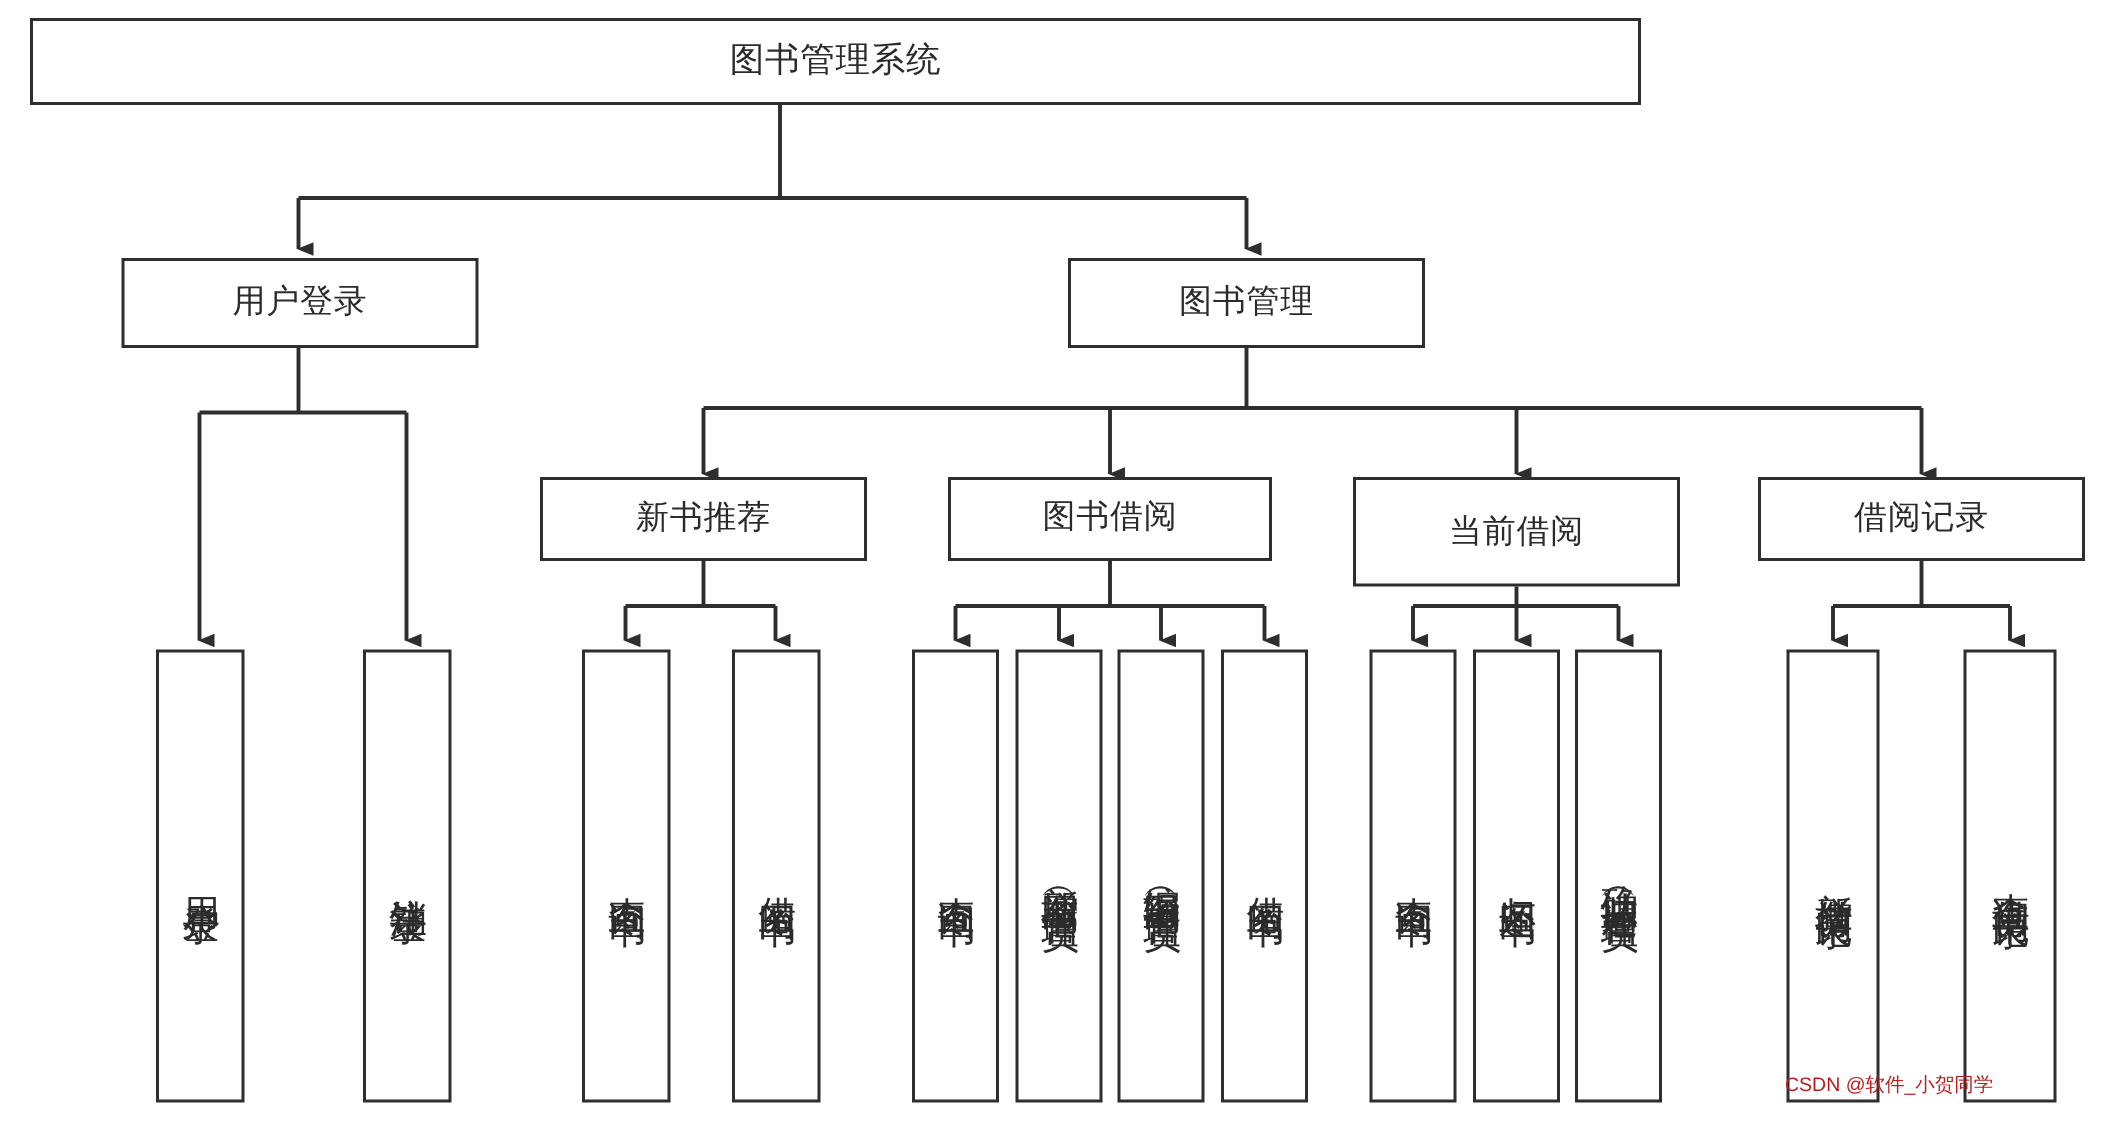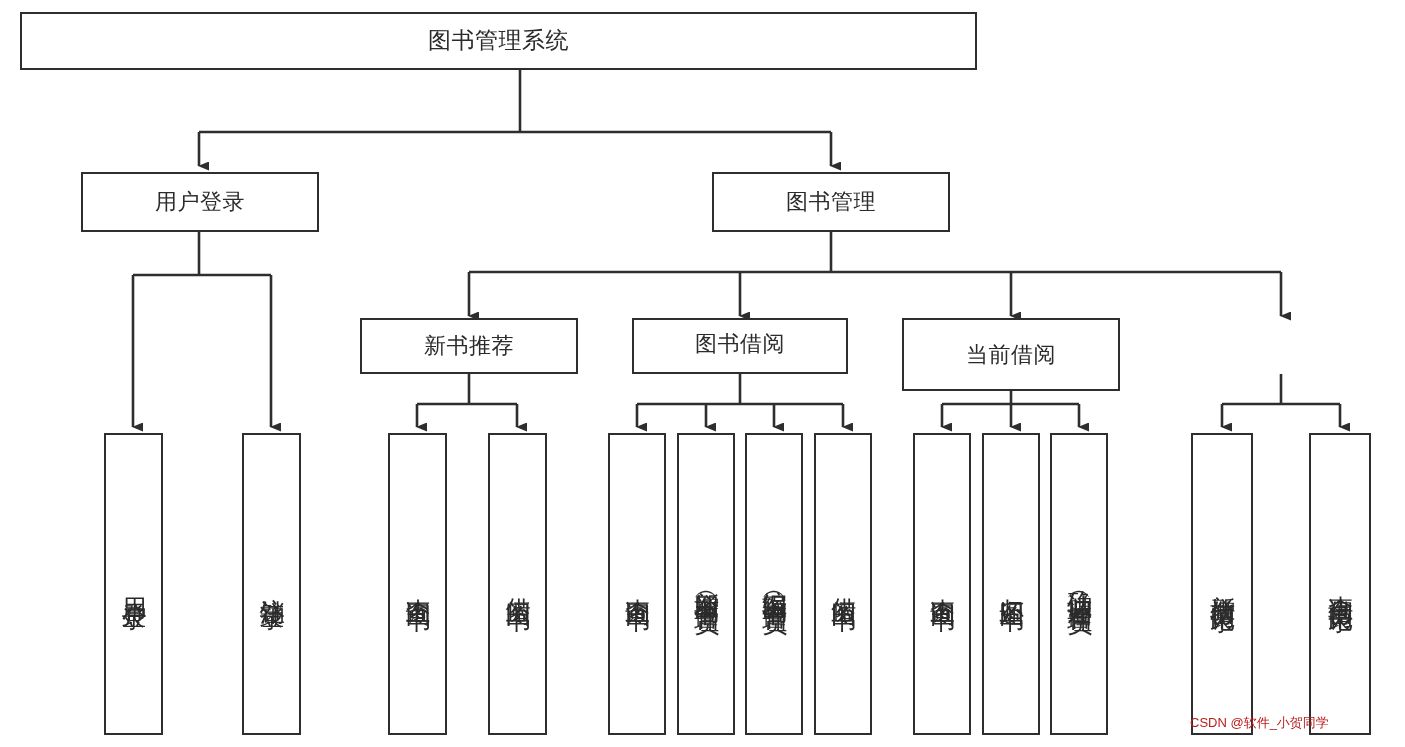--- a/index.html
+++ b/index.html
@@ -121,40 +121,43 @@
       <path d="M 1011,404 L 1011,427" marker-end="url(#arrowhead)"></path>
       <path d="M 1079,404 L 1079,427" marker-end="url(#arrowhead)"></path>
 
       <path d="M 1281,374 L 1281,404"></path>
       <path d="M 1222,404 L 1340,404"></path>
       <path d="M 1222,404 L 1222,427" marker-end="url(#arrowhead)"></path>
       <path d="M 1340,404 L 1340,427" marker-end="url(#arrowhead)"></path>
     </g>
   </svg>
 
-  <div class="node root horiz" style="left:20px; top:12px; width:957px; height:58px;">
+  <div class="node root horiz" style="left:20px; top:12px; width:1074px; height:58px;">
     <span class="node-label">图书管理系统</span>
   </div>
 
   <div class="node horiz" style="left:81px; top:172px; width:238px; height:60px;">
     <span class="node-label">用户登录</span>
   </div>
   <div class="node horiz" style="left:712px; top:172px; width:238px; height:60px;">
     <span class="node-label">图书管理</span>
   </div>
 
   <div class="node horiz" style="left:360px; top:318px; width:218px; height:56px;">
     <span class="node-label">新书推荐</span>
   </div>
   <div class="node horiz" style="left:632px; top:318px; width:216px; height:56px;font-family:Liberation Mono, monospace;">
     <span class="node-label">图书借阅</span>
   </div>
   <div class="node horiz" style="left:902px; top:318px; width:218px; height:73px;">
     <span class="node-label">当前借阅</span>
   </div>
+  <div class="node horiz" style="left:1172px; top:318px; width:218px; height:56px;">
+    <span class="node-label">借阅记录</span>
+  </div>
 
   <div class="node vert" style="left:104px; top:433px; width:59px; height:302px;">
     <span class="node-label">用户登录</span>
   </div>
   <div class="node vert" style="left:242px; top:433px; width:59px; height:302px;">
     <span class="node-label">注销登录</span>
   </div>
 
   <div class="node vert" style="left:388px; top:433px; width:59px; height:302px;">
     <span class="node-label">查询图书</span>

